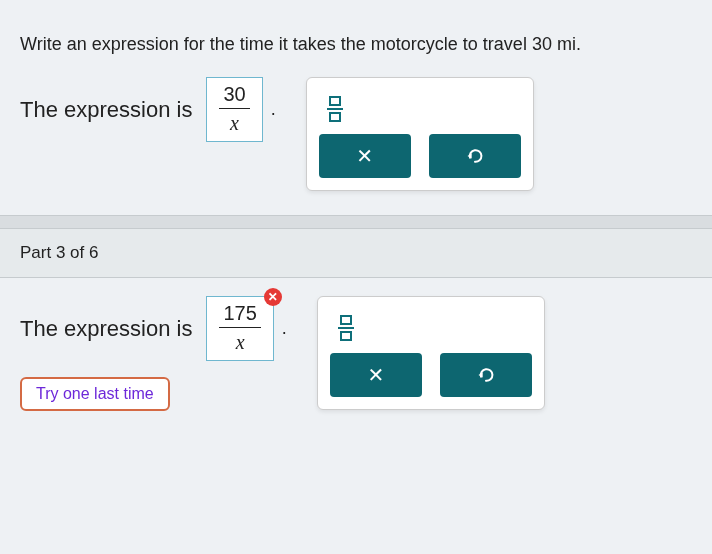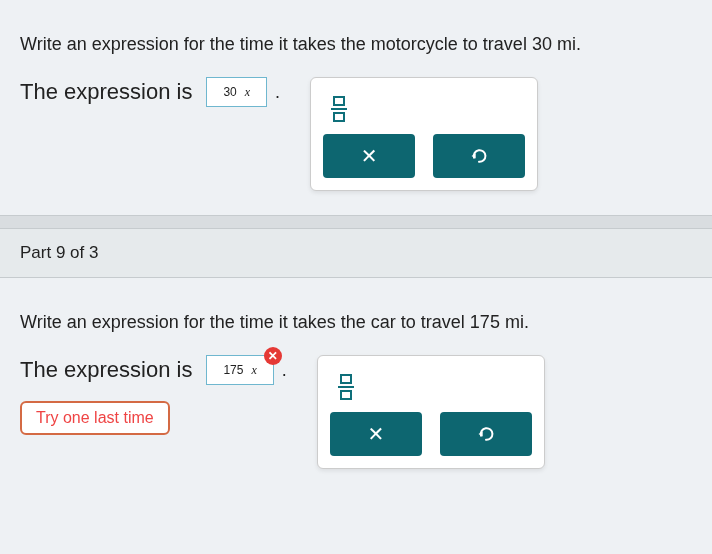--- a/index.html
+++ b/index.html
@@ -45,22 +45,23 @@
     border-radius: 50%;
     background: #e53935;
     color: #fff;
     font-size: 12px;
     line-height: 18px;
     text-align: center;
     font-weight: bold;
   }
   .frac {
     display: inline-flex;
-    align-items: center;
-    font-size: 12px;
+    flex-direction: column;
+    align-items: center;
+    font-size: 20px;
     line-height: 1.2;
   }
   .frac .num { padding: 0 4px; }
   .frac .bar {
     width: 100%;
     height: 1px;
     background: #222;
     margin: 2px 0;
   }
   .frac .den { font-style: italic; padding: 0 4px; }
@@ -128,21 +129,21 @@
     font-size: 17px;
     font-weight: 500;
     padding: 14px 20px;
     background: #e6eaec;
     border-bottom: 1px solid #c6cbce;
   }
   .try-tag {
     display: inline-block;
     border: 2px solid #d46a44;
     border-radius: 6px;
-    color: #ef4444;
+    color: #6d28d9;
     font-size: 16px;
     padding: 6px 14px;
     margin-top: 16px;
     background: #fff;
     font-weight: 500;
   }
   .row-with-tool {
     display: flex;
     align-items: flex-start;
     gap: 30px;
@@ -185,24 +186,23 @@
             <path fill="none" stroke="#fff" stroke-width="2.4" stroke-linecap="round" d="M6 14 A7 7 0 1 1 12 19"></path>
             <path fill="#fff" d="M3 12 L8 9 L8 15 Z"></path>
           </svg>
         </button>
       </div>
     </div>
   </div>
 </div>
 
 <div class="divider"></div>
-<div class="part-label">Part 9 of 3</div>
+<div class="part-label">Part 3 of 6</div>
 
 <div class="section">
-  <div class="prompt">Write an expression for the time it takes the car to travel 175 mi.</div>
   <div class="row-with-tool">
     <div class="left-col">
       <div class="expr-row">
         <span class="expr-label">The expression is</span>
         <span class="answer-box">
           <span class="wrong-badge">✕</span>
           <span class="frac">
             <span class="num">175</span>
             <span class="bar"></span>
             <span class="den var-x">x</span>

